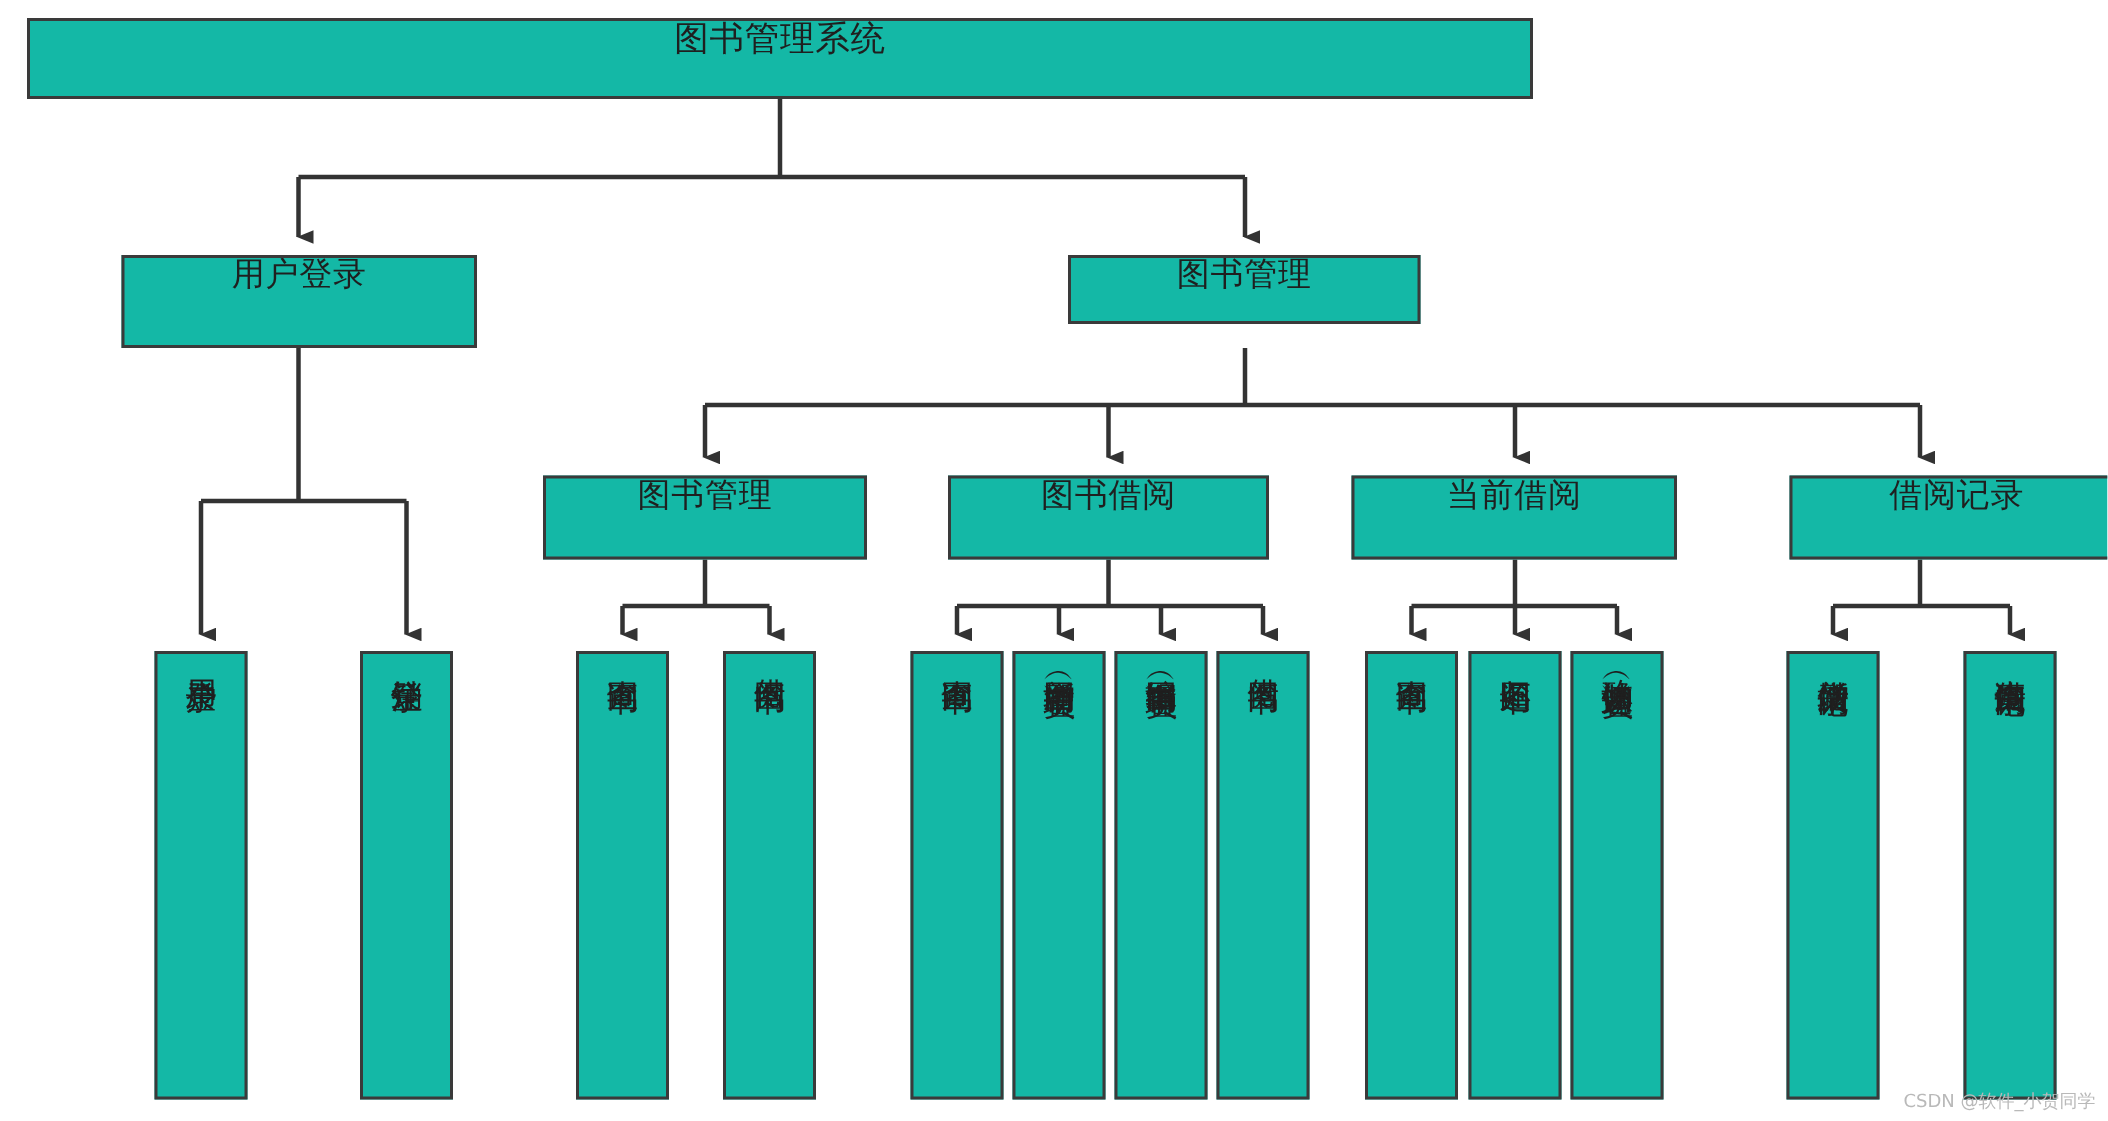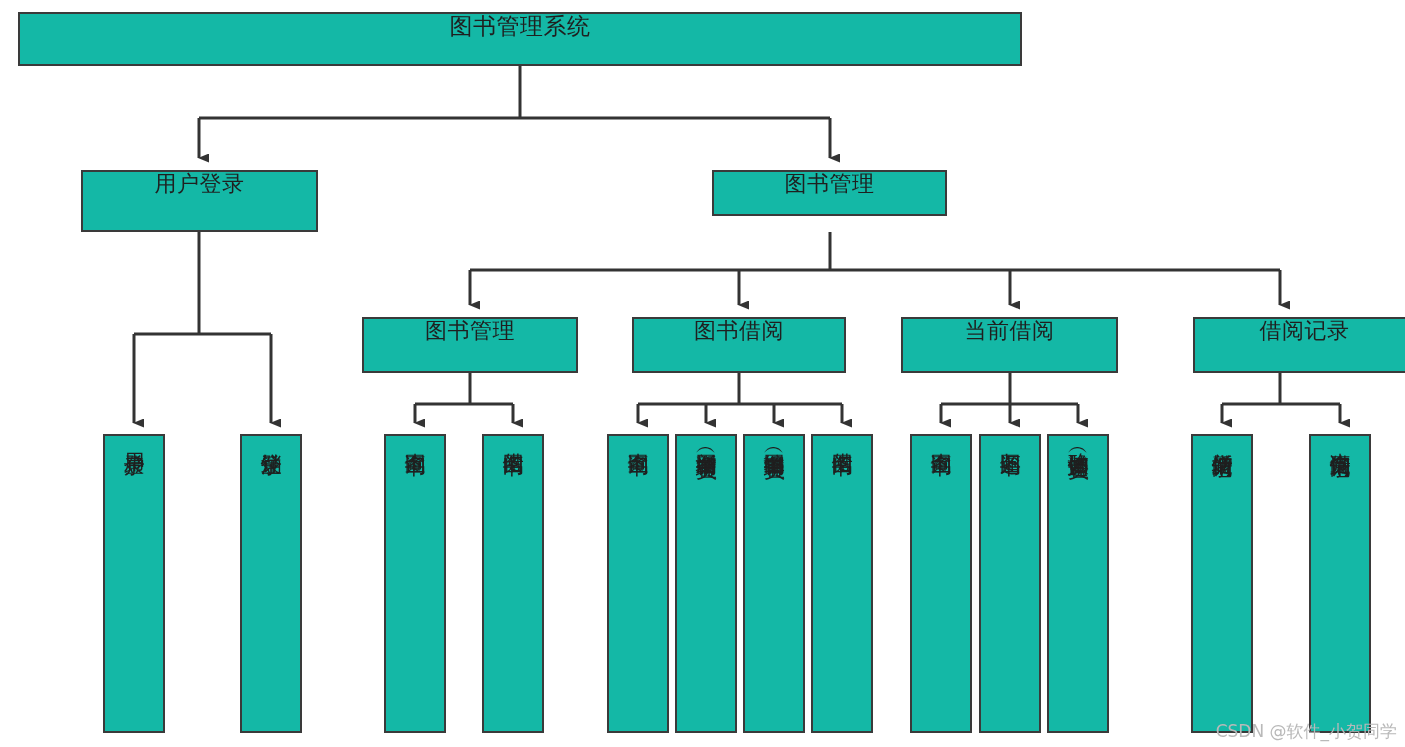--- a/index.html
+++ b/index.html
@@ -51,21 +51,21 @@
     white-space: nowrap;
     text-align: center;
   }
   .root-label {
     font-size: 23px;
   }
   #watermark {
     position: absolute;
     right: 8px;
     bottom: 4px;
-    font-size: 17px;
+    font-size: 12px;
     color: #b9b9b9;
     white-space: nowrap;
     pointer-events: none;
     font-family: "DejaVu Sans", "Liberation Sans", sans-serif;
   }
 </style>
 </head>
 <body>
 
 <div id="canvas">

